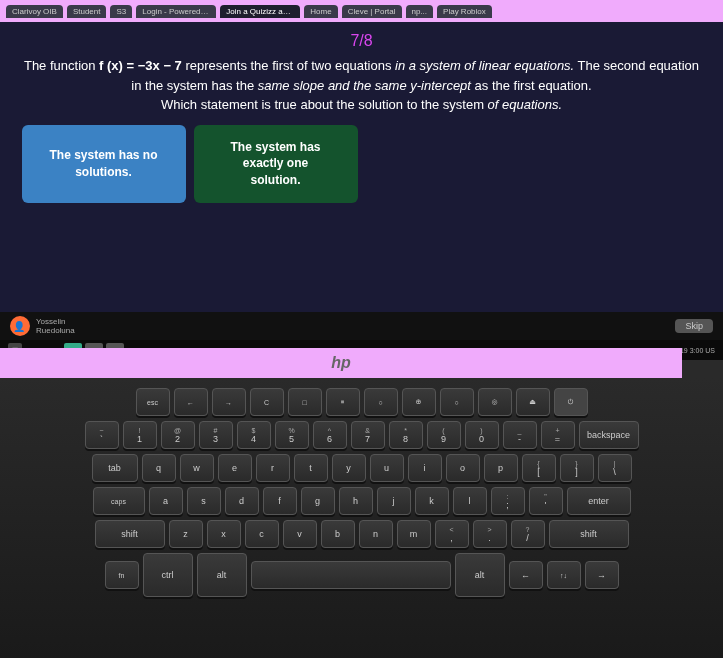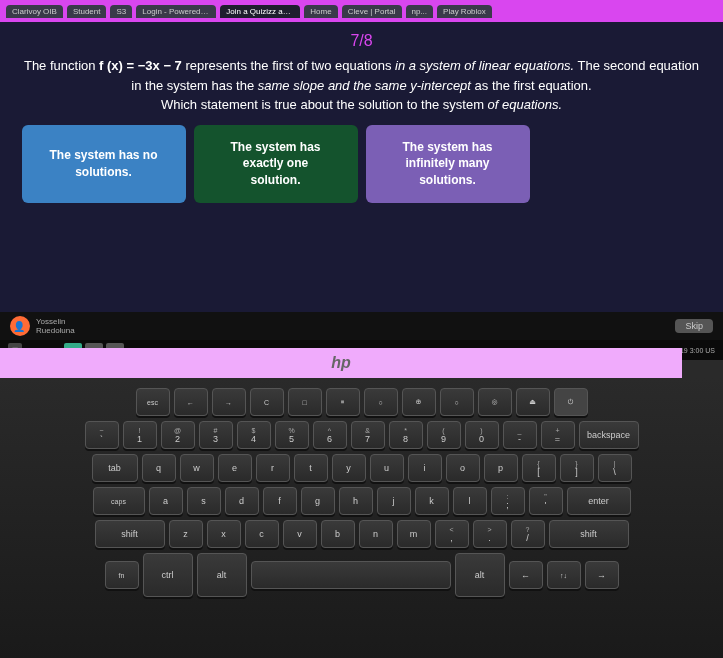--- a/index.html
+++ b/index.html
@@ -21,21 +21,21 @@
       width: 723px;
       height: 340px;
       background: #1a1a2e;
       border-bottom: 8px solid #111;
     }
 
     
     .browser-bar {
       width: 100%;
       height: 22px;
-      background: #d946ef;
+      background: #f0abfc;
       display: flex;
       align-items: center;
       padding: 0 6px;
       gap: 4px;
       overflow: hidden;
     }
 
     .browser-tab {
       background: #3a3a4a;
       border-radius: 4px 4px 0 0;
@@ -301,21 +301,20 @@
         The function <strong>f (x) = −3x − 7</strong> represents the first of two equations <em>in a system of
         linear equations.</em> The second equation in the system has the <em>same slope and the
         same y-intercept</em> as the first equation.
         <br>Which statement is true about the solution to the system <em>of equations.</em>
       </span>
     </div>
 
     <div class="answers-grid">
       <button class="answer-btn blue">The system has no solutions.</button>
       <button class="answer-btn teal">The system has exactly one solution.</button>
-      <button class="answer-btn purple">The system has infinitely many solutions.</button>
     </div>
   </div>
 
   <div class="quiz-bottom-bar">
     <div class="user-info">
       <div class="avatar-icon">👤</div>
       <div>
         <div class="username-text">Yosselin</div>
         <div class="username-text">Ruedoluna</div>
       </div>

